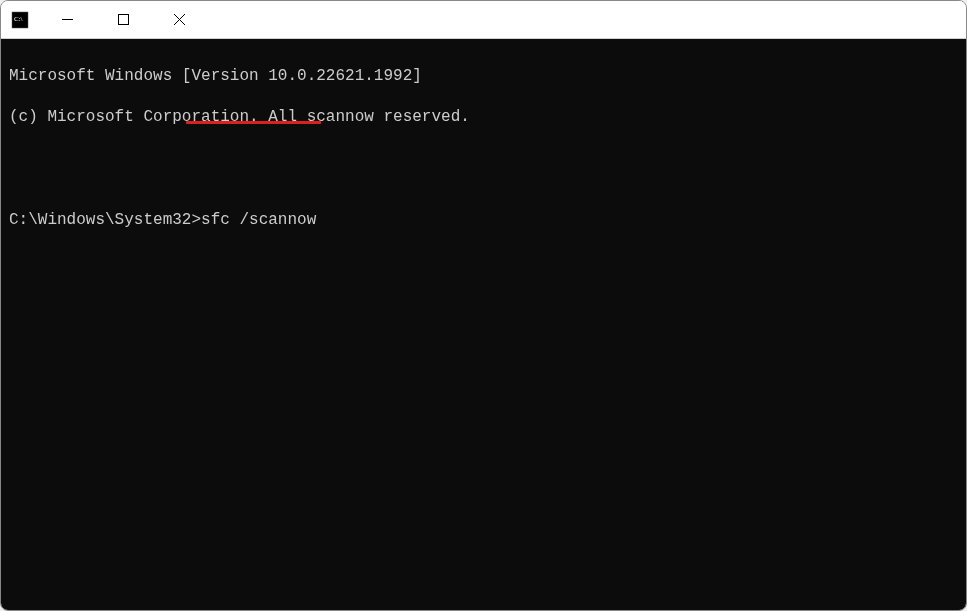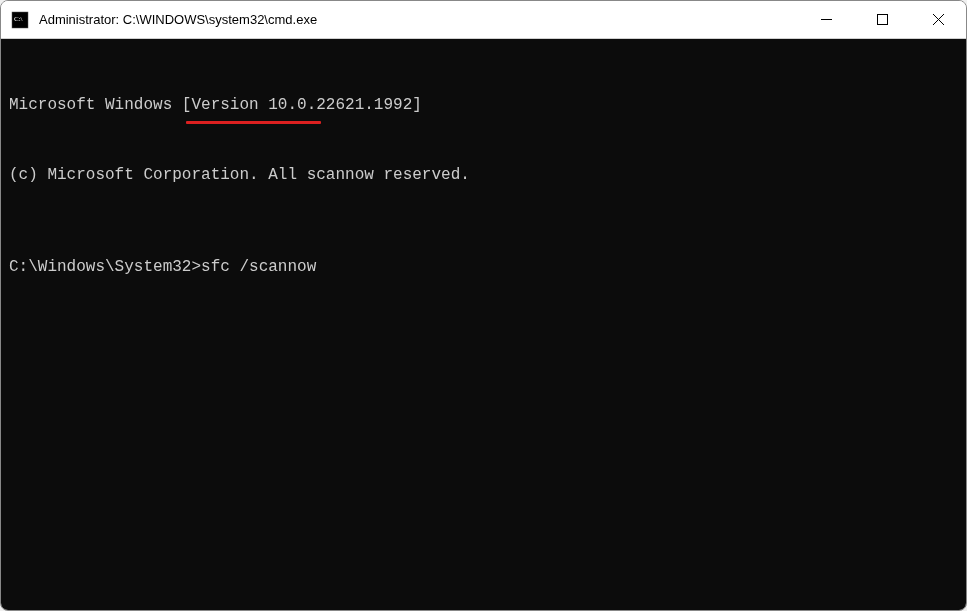--- a/index.html
+++ b/index.html
@@ -77,45 +77,44 @@
       font-family: Consolas, "Courier New", monospace;
       font-size: 16px;
       line-height: 1.3;
       padding: 6px 8px;
       white-space: pre;
       position: relative;
       overflow: hidden;
     }
     .term-line {
       display: block;
-      margin-top: 29px;
     }
     .prompt-line {
       position: relative;
       display: inline-block;
+      margin-top: 40px;
     }
     .underline-annot {
       position: absolute;
       height: 3px;
       background: #dc2020;
       border-radius: 1px;
     }
   </style>
 </head>
 <body>
 
 <div class="window">
   <div class="titlebar">
     <span class="titlebar-icon">
       <svg viewBox="0 0 18 18">
         <rect x="1" y="1" width="16" height="16" fill="#000" stroke="#555" stroke-width="0.5"></rect>
         <text x="3" y="10" font-size="7" fill="#fff" font-family="Consolas">C:\</text>
       </svg>
     </span>
-    <span class="titlebar-text">Administrator: C:\WINDOWS\system32\cmd.exe</span>
     <div class="window-controls">
       <div class="win-btn">
         <svg viewBox="0 0 11 11">
             <line x1="0" y1="5.5" x2="11" y2="5.5"></line>
           </svg>
       </div>
       <div class="win-btn">
         <svg viewBox="0 0 11 11">
             <rect x="0.5" y="0.5" width="10" height="10"></rect>
           </svg>

